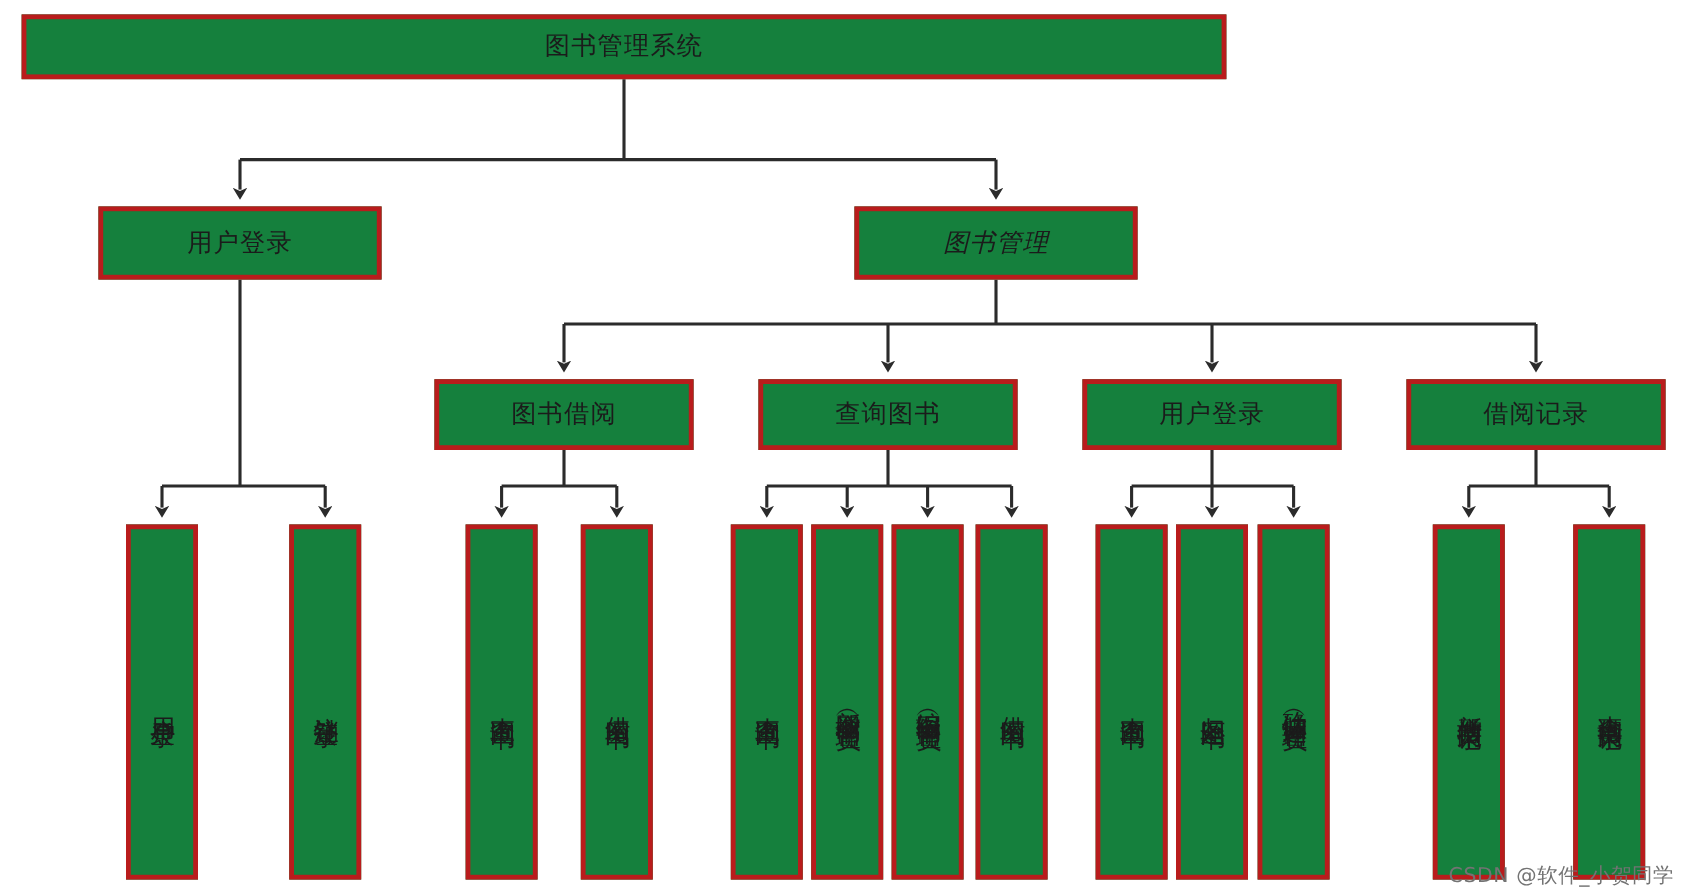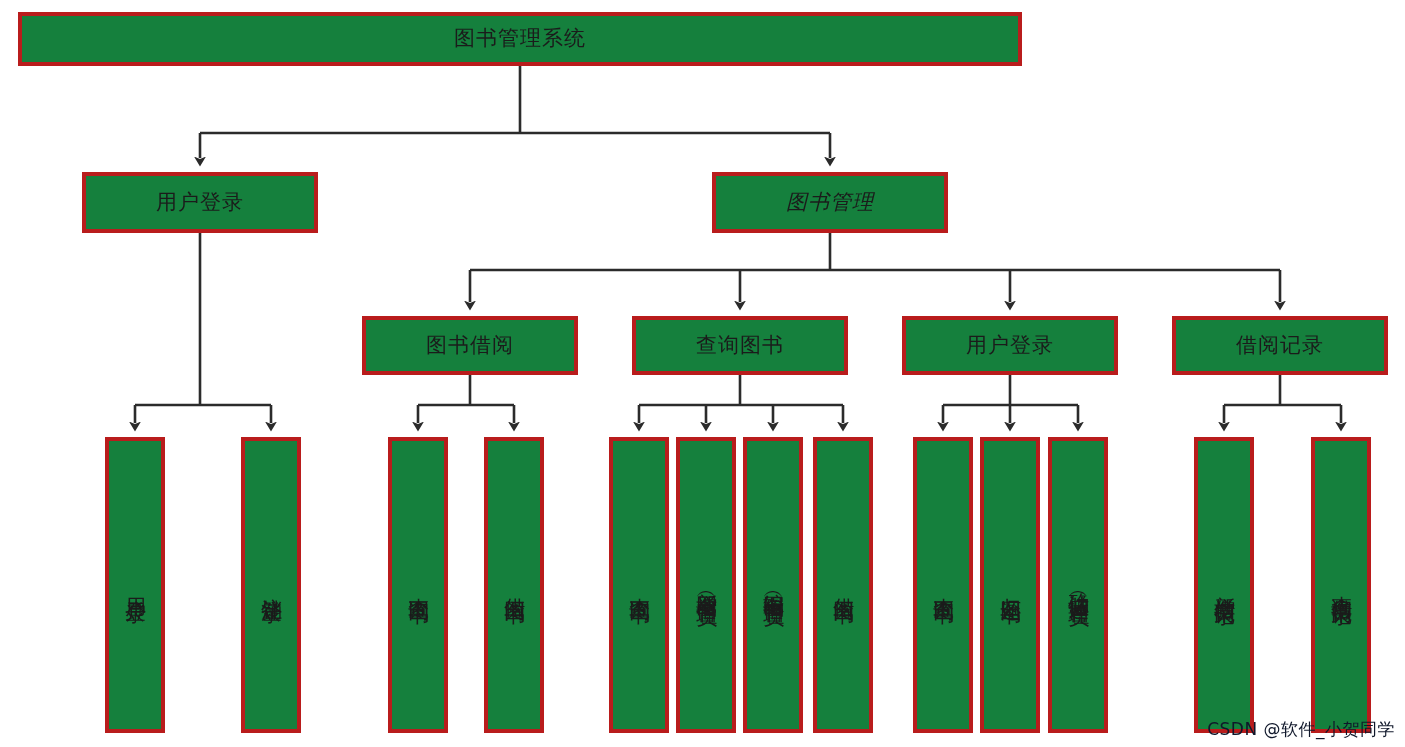--- a/index.html
+++ b/index.html
@@ -53,21 +53,21 @@
     top: 0;
     width: 1405px;
     height: 747px;
     pointer-events: none;
   }
   .watermark {
     position: absolute;
     right: 10px;
     bottom: 6px;
     font-size: 17px;
-    color: #0f172a;
+    color: #737373;
     letter-spacing: 0.5px;
     white-space: nowrap;
   }
 </style>
 </head>
 <body>
 
 <div id="canvas">
 
   <svg class="links" viewBox="0 0 1405 747">

